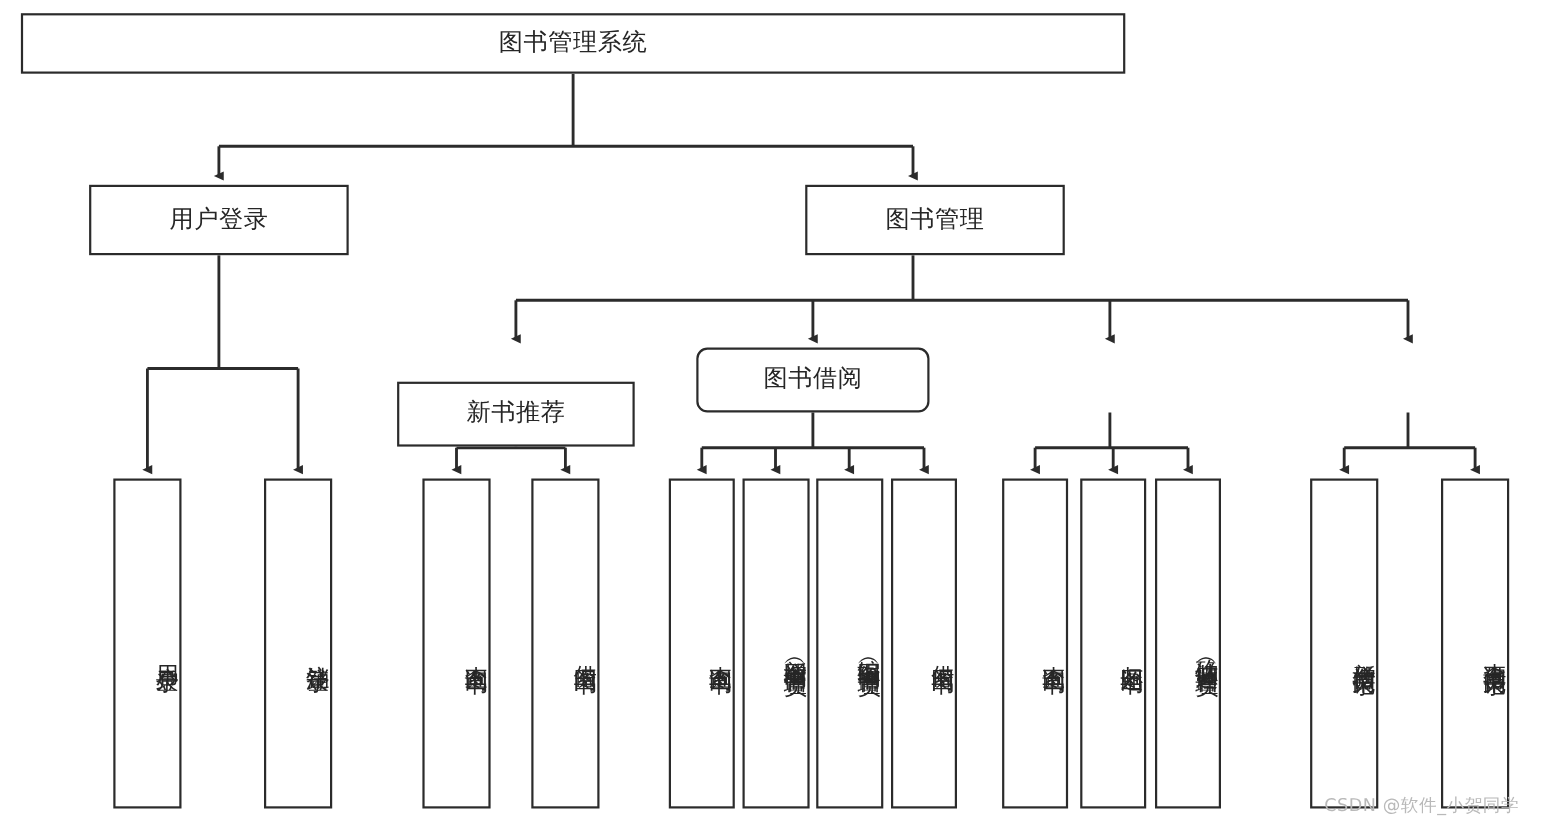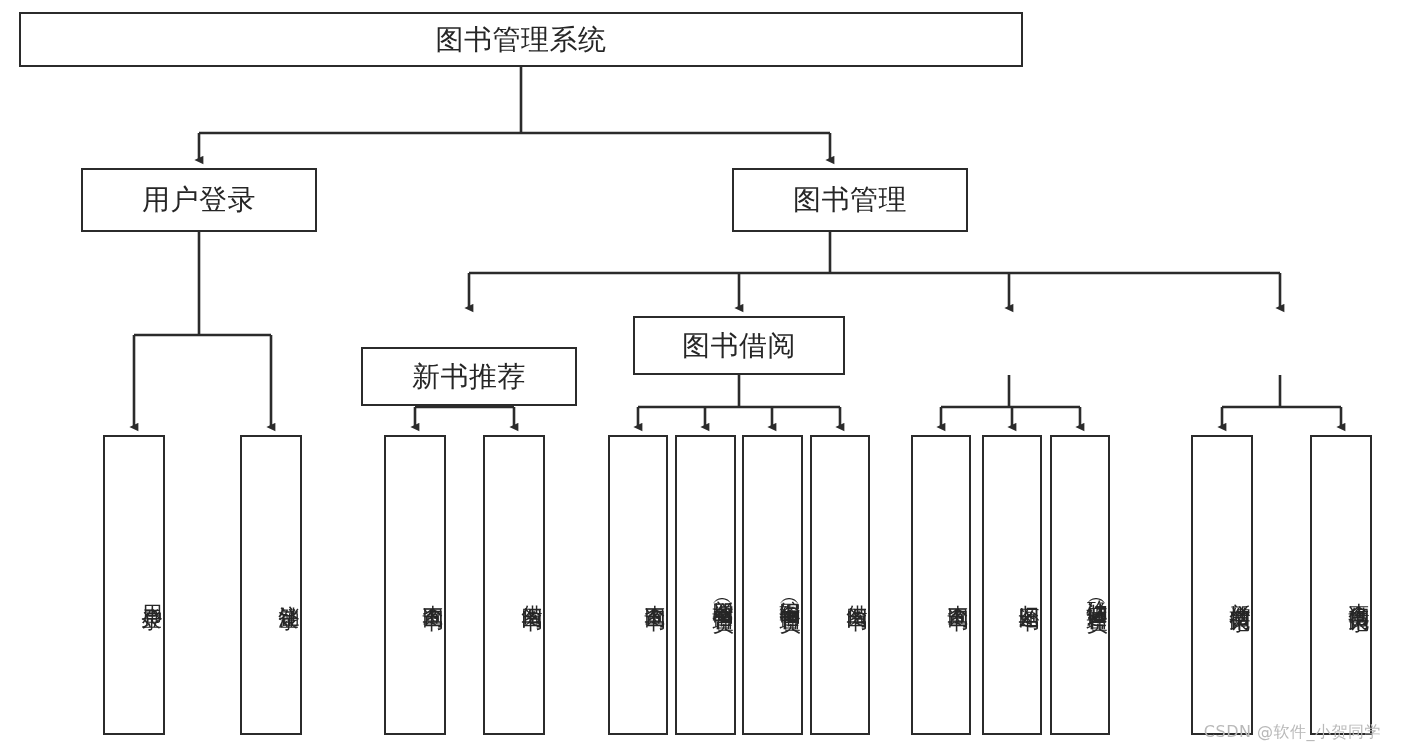--- a/index.html
+++ b/index.html
@@ -31,21 +31,21 @@
     box-sizing: border-box;
     background: #ffffff;
     border: 2px solid #2b2b2b;
     display: flex;
     align-items: center;
     justify-content: center;
     color: #262626;
     letter-spacing: 0.5px;
   }
   .node.horiz {
-    font-size: 28px;
+    font-size: 22px;
     line-height: 1.2;
     text-align: left;
   }
   .node.vert {
     writing-mode: vertical-rl;
     text-orientation: upright;
     font-size: 21px;
     line-height: 1.05;
     align-items: flex-start;
     justify-content: center;
@@ -133,21 +133,21 @@
   </div>
 
   <div class="node horiz" style="left:712px; top:168px; width:236px; height:64px;margin-left:20px;">
     <span class="lbl">图书管理</span>
   </div>
 
   <div class="node horiz" style="left:361px; top:316px; width:216px; height:59px;margin-top:31px;">
     <span class="lbl">新书推荐</span>
   </div>
 
-  <div class="node horiz" style="left:633px; top:316px; width:212px; height:59px;">
+  <div class="node horiz" style="left:633px; top:316px; width:212px; height:59px;border-radius:10px;">
     <span class="lbl">图书借阅</span>
   </div>
 
 
 
   <div class="node vert" style="left:103px; top:435px; width:62px; height:300px;">
     <span class="lbl">用户登录</span>
   </div>
 
   <div class="node vert" style="left:240px; top:435px; width:62px; height:300px;">

